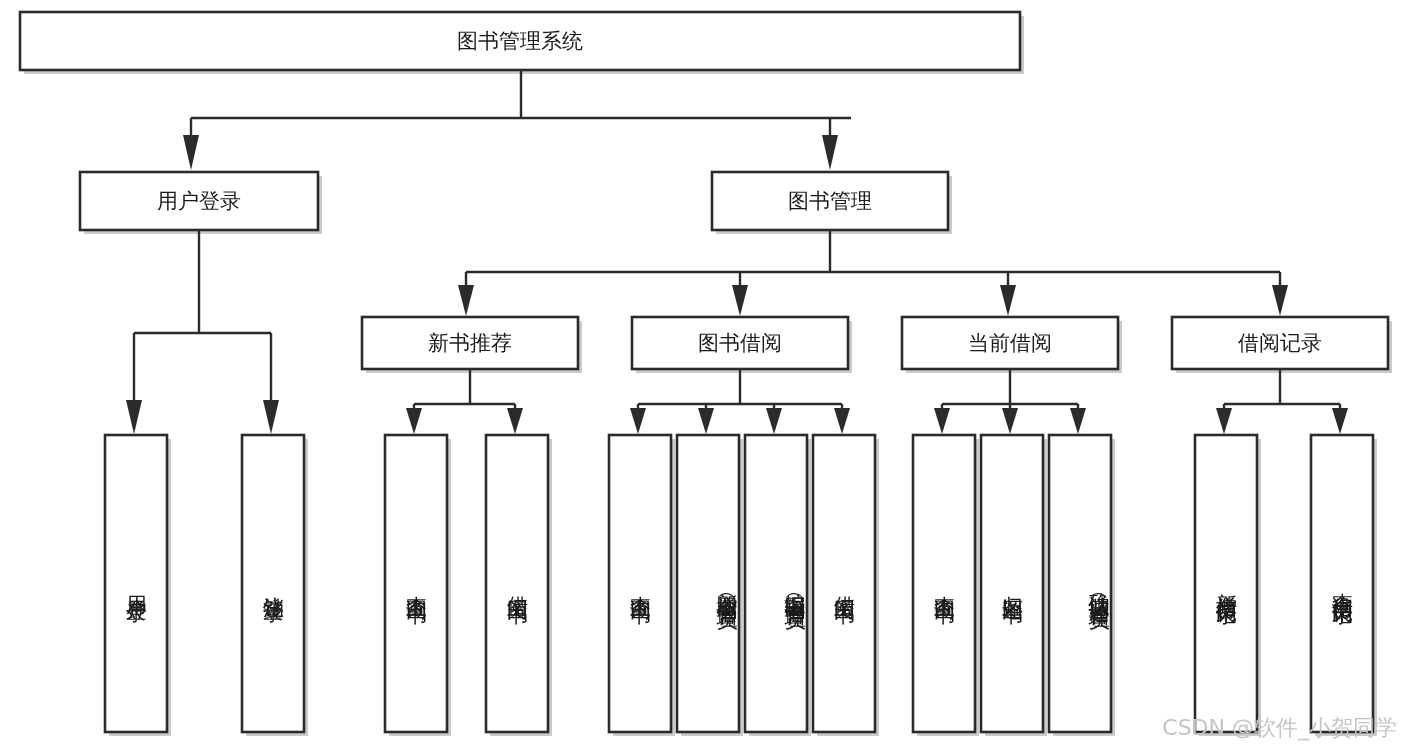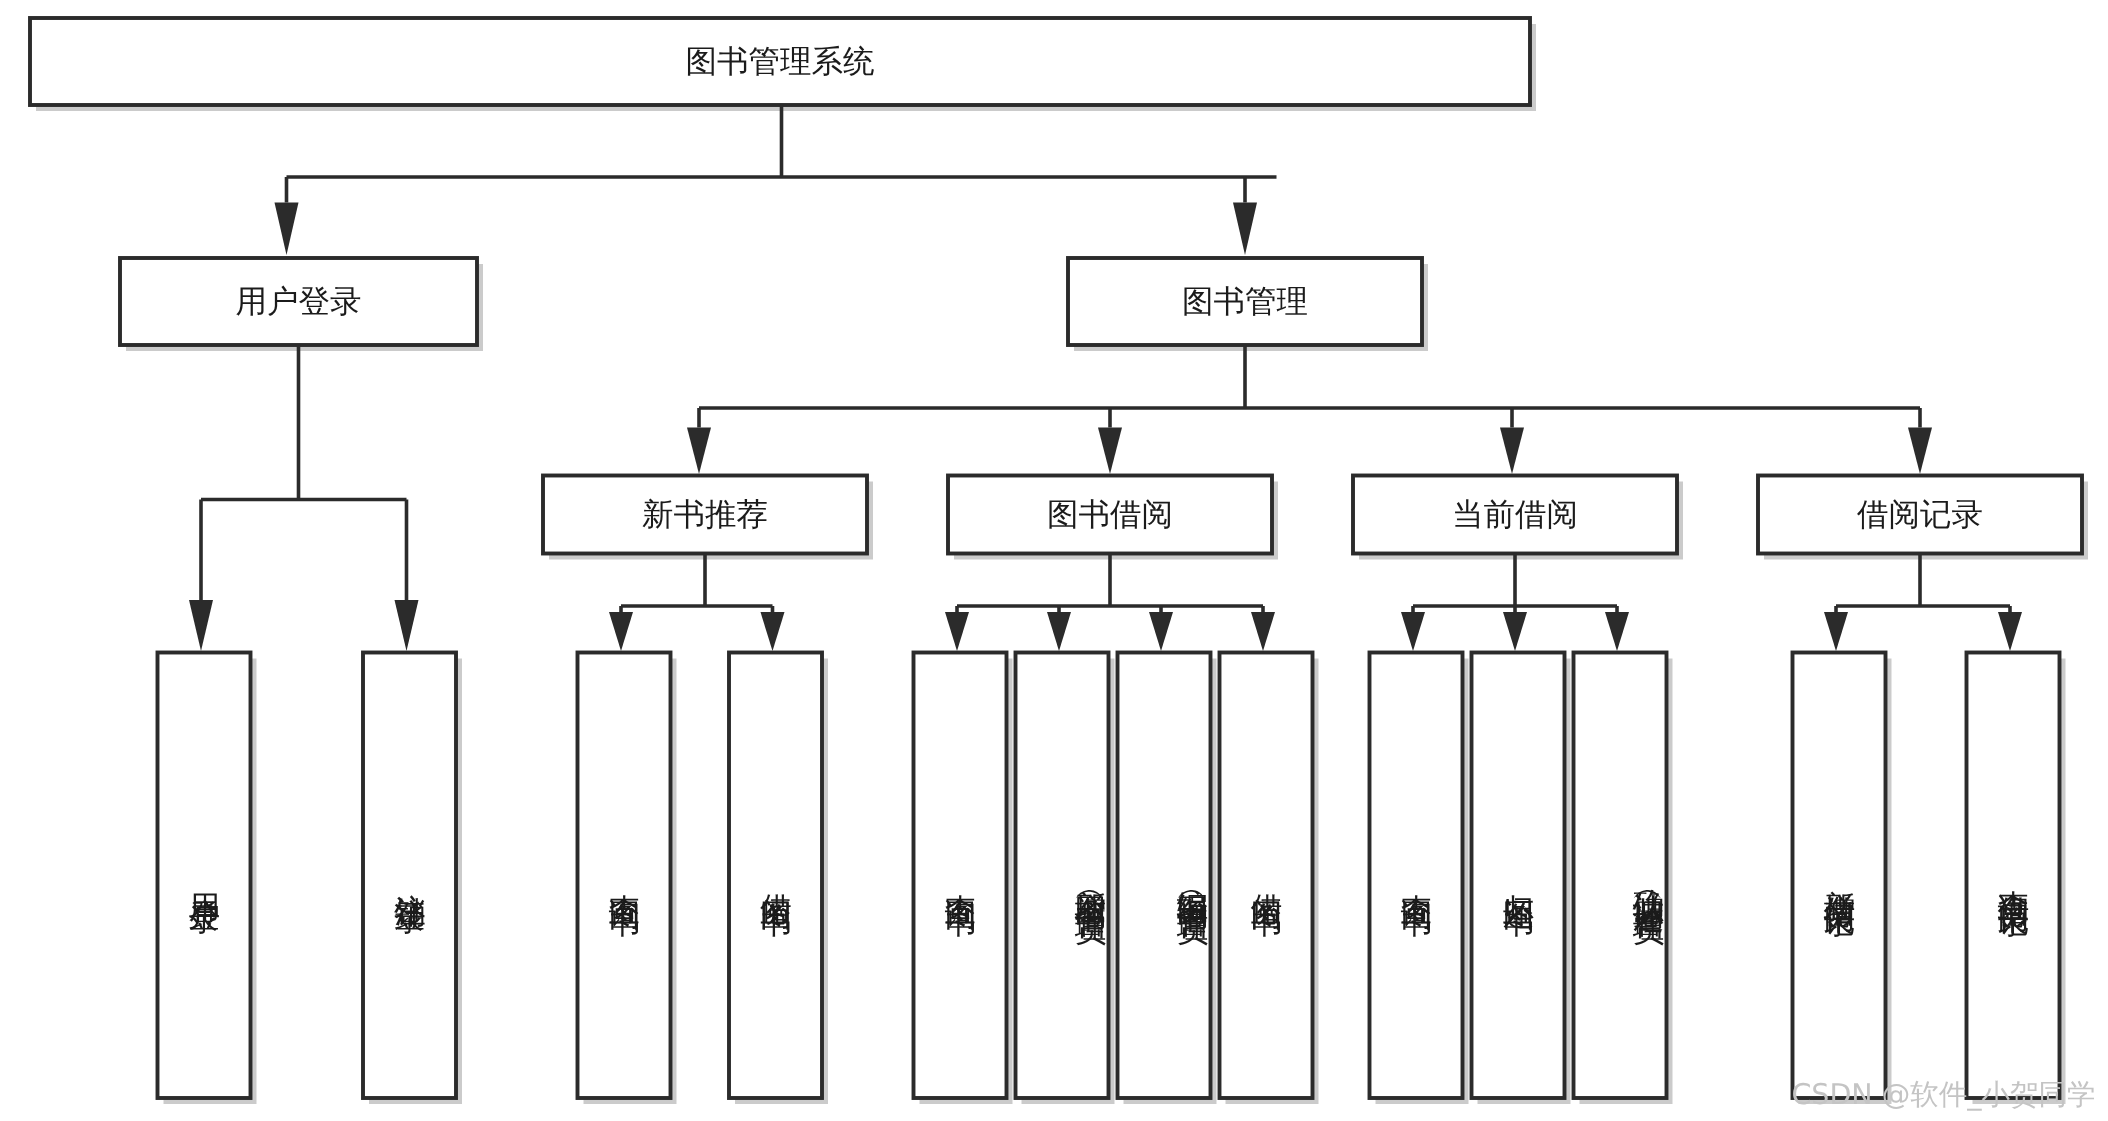--- a/index.html
+++ b/index.html
@@ -69,21 +69,21 @@
     user-select: none;
   }
   .leaf-label.centered {
     align-items: center;
   }
   .watermark {
     position: absolute;
     right: 8px;
     bottom: 4px;
     font-family: "DejaVu Sans", "Liberation Sans", sans-serif;
-    font-size: 19px;
+    font-size: 22px;
     color: #c4c4c4;
     white-space: nowrap;
     user-select: none;
     margin-top: 28px;
   }
 </style>
 </head>
 <body>
 
 <div id="diagram-root">

